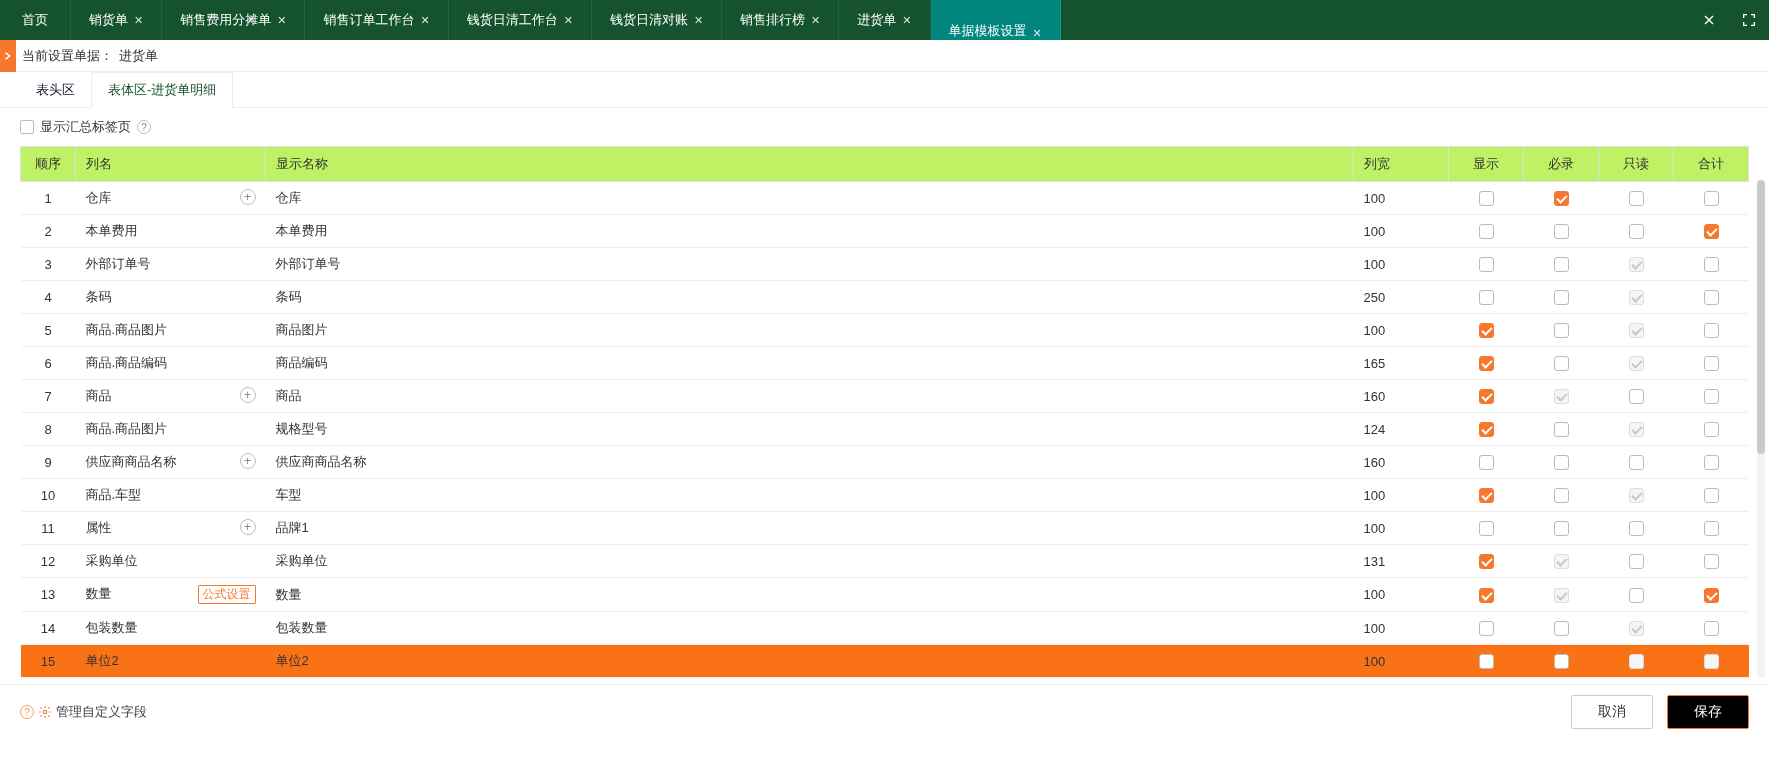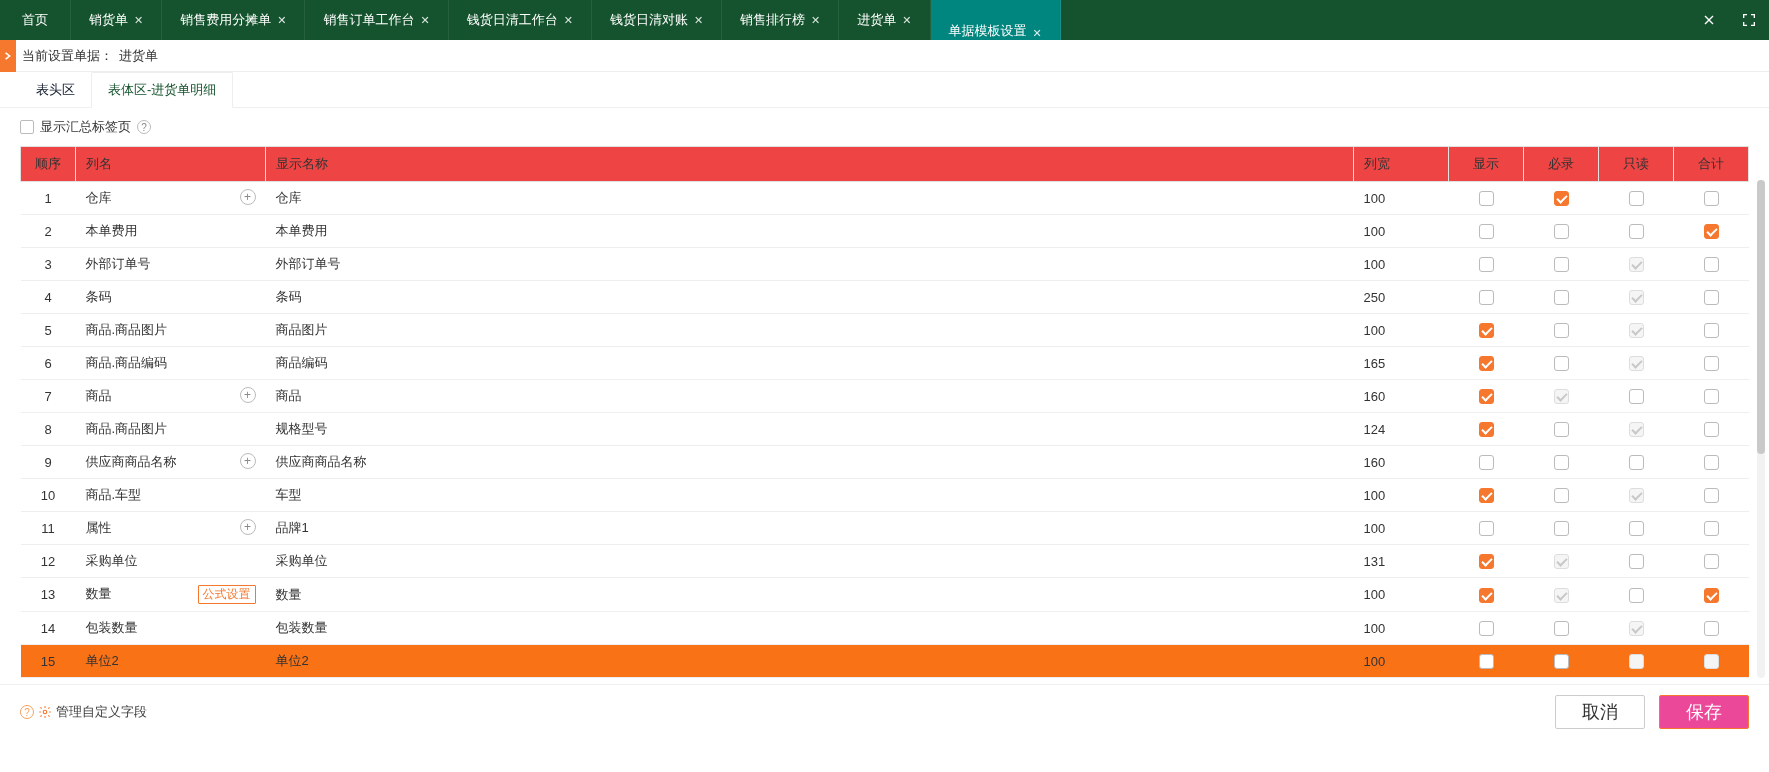--- a/index.html
+++ b/index.html
@@ -52,21 +52,21 @@
 
   
   .option-row { display:flex; align-items:center; padding:10px 20px;}
   .option-row .cb { width:14px; height:14px; border:1px solid #bbb; border-radius:2px; margin-right:6px;}
   .option-row .q { width:14px; height:14px; border:1px solid #bbb; border-radius:50%; font-size:10px; display:flex; align-items:center; justify-content:center; color:#888; margin-left:6px;}
 
   
   .tbl-wrap { padding:0 20px 0 20px; position:relative; }
   table { width:100%; border-collapse:collapse; table-layout:fixed;}
   thead th {
-    background:#ef4444; font-weight:normal; color:#333;
+    background:#bef264; font-weight:normal; color:#333;
     border:1px solid #e0e0e0; padding:8px 10px; text-align:left; font-size:13px;
   }
   tbody td {
     border-bottom:1px solid #eee; padding:7px 10px; font-size:13px; color:#333;
   }
   tbody tr.sel td { background:#f97316; }
   td.center, th.center { text-align:center; }
   col.seq   { width:55px; }
   col.name  { width:190px; }
   col.disp  { }
@@ -116,24 +116,24 @@
   .footer .left { display:flex; align-items:center; gap:4px; color:#f5782e; font-size:13px;}
   .footer .left .q {
      width:14px; height:14px; border:1px solid #f5a05a; color:#f5a05a; border-radius:50%;
      display:flex;align-items:center;justify-content:center;font-size:10px;
   }
   .footer .left .gear {
      width:14px; height:14px; color:#f5782e;
   }
   .footer .btns { margin-left:auto; display:flex; gap:14px;}
   .footer button {
-    height:34px; padding:0 26px; font-size:18px; border-radius:2px; cursor:pointer;
+    height:34px; padding:0 26px; font-size:14px; border-radius:2px; cursor:pointer;
   }
   .footer .cancel { background:#fff; border:1px solid #ccc; color:#333;}
-  .footer .save { background:#ec4899; border:1px solid #f5782e; color:#fff;}
+  .footer .save { background:#000000; border:1px solid #f5782e; color:#fff;}
 </style>
 </head>
 <body>
 
 <div class="tabbar">
   <div class="tab home">
     <span>首页</span>
   </div>
   <div class="tab">
       <span>销货单</span>

